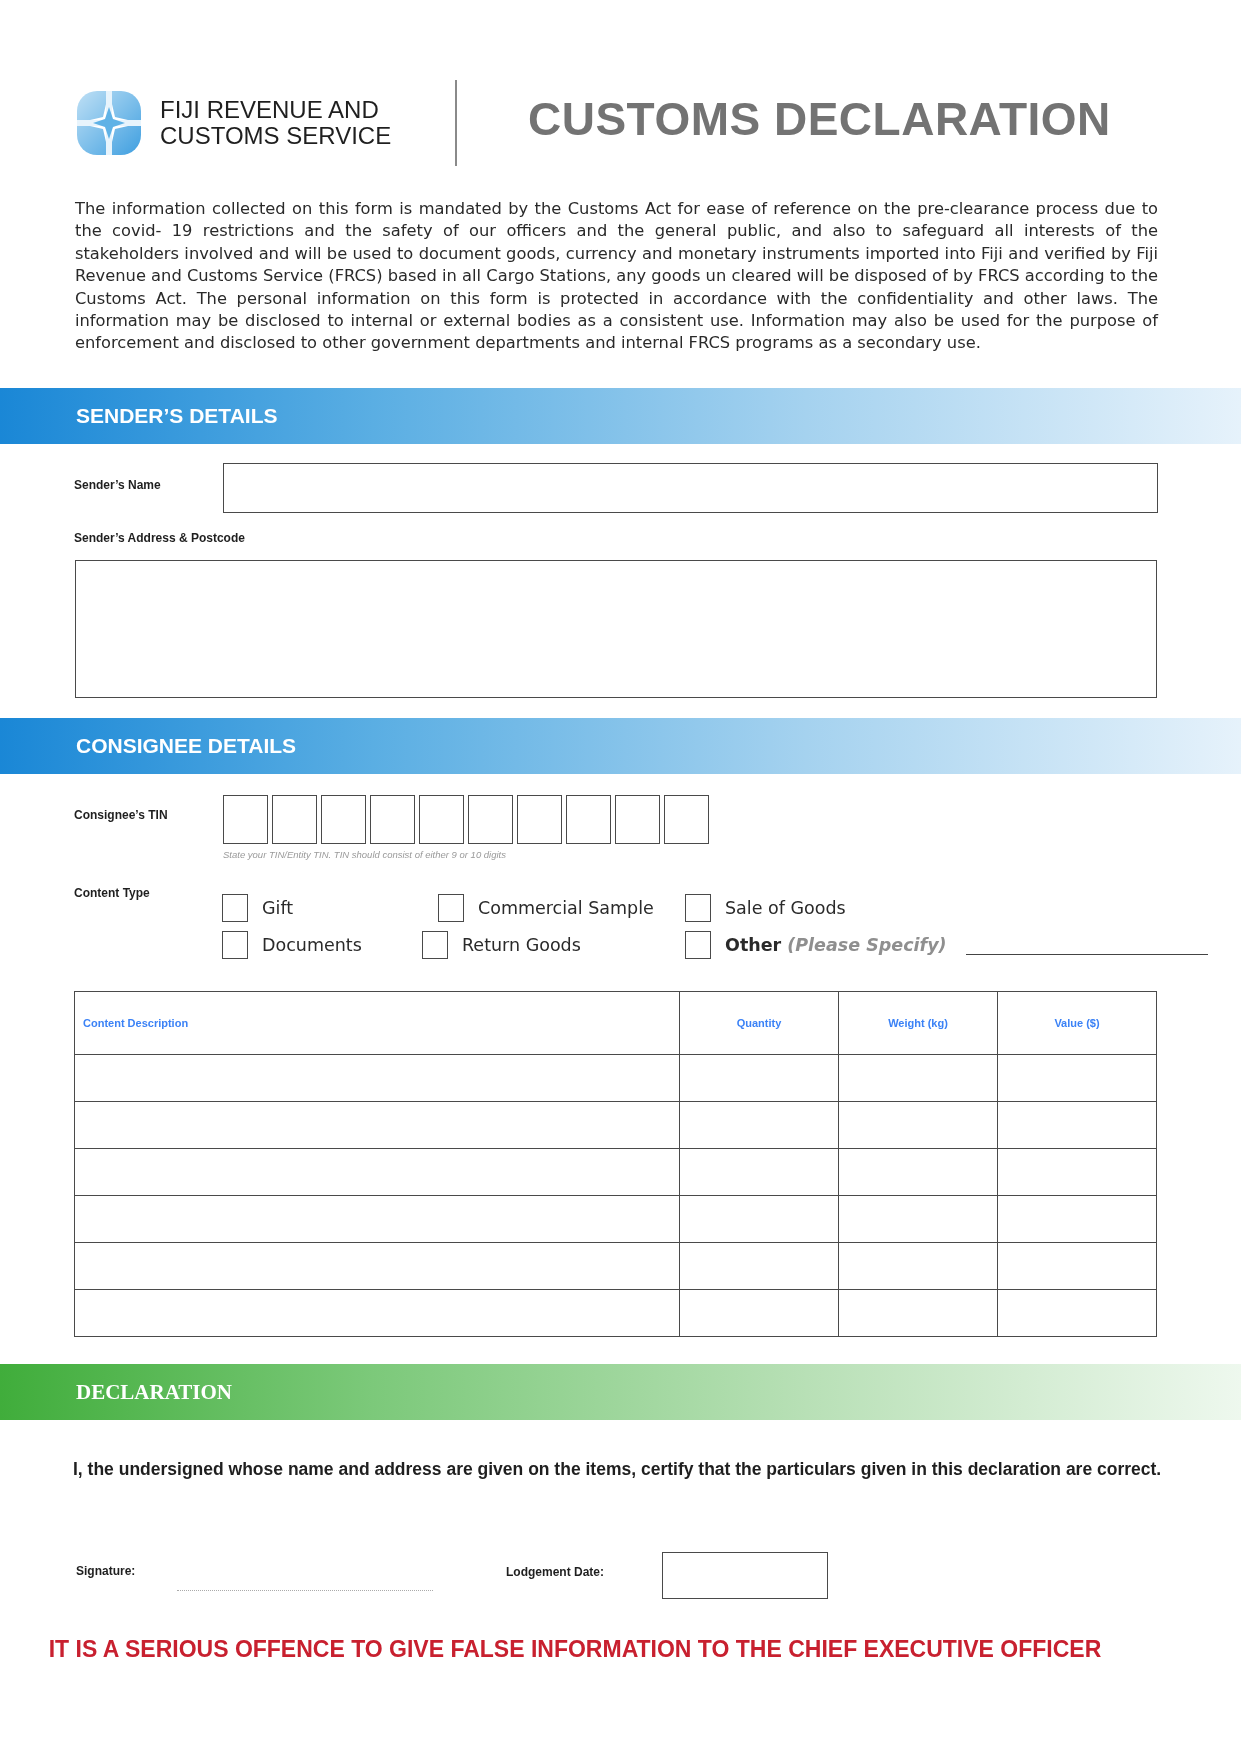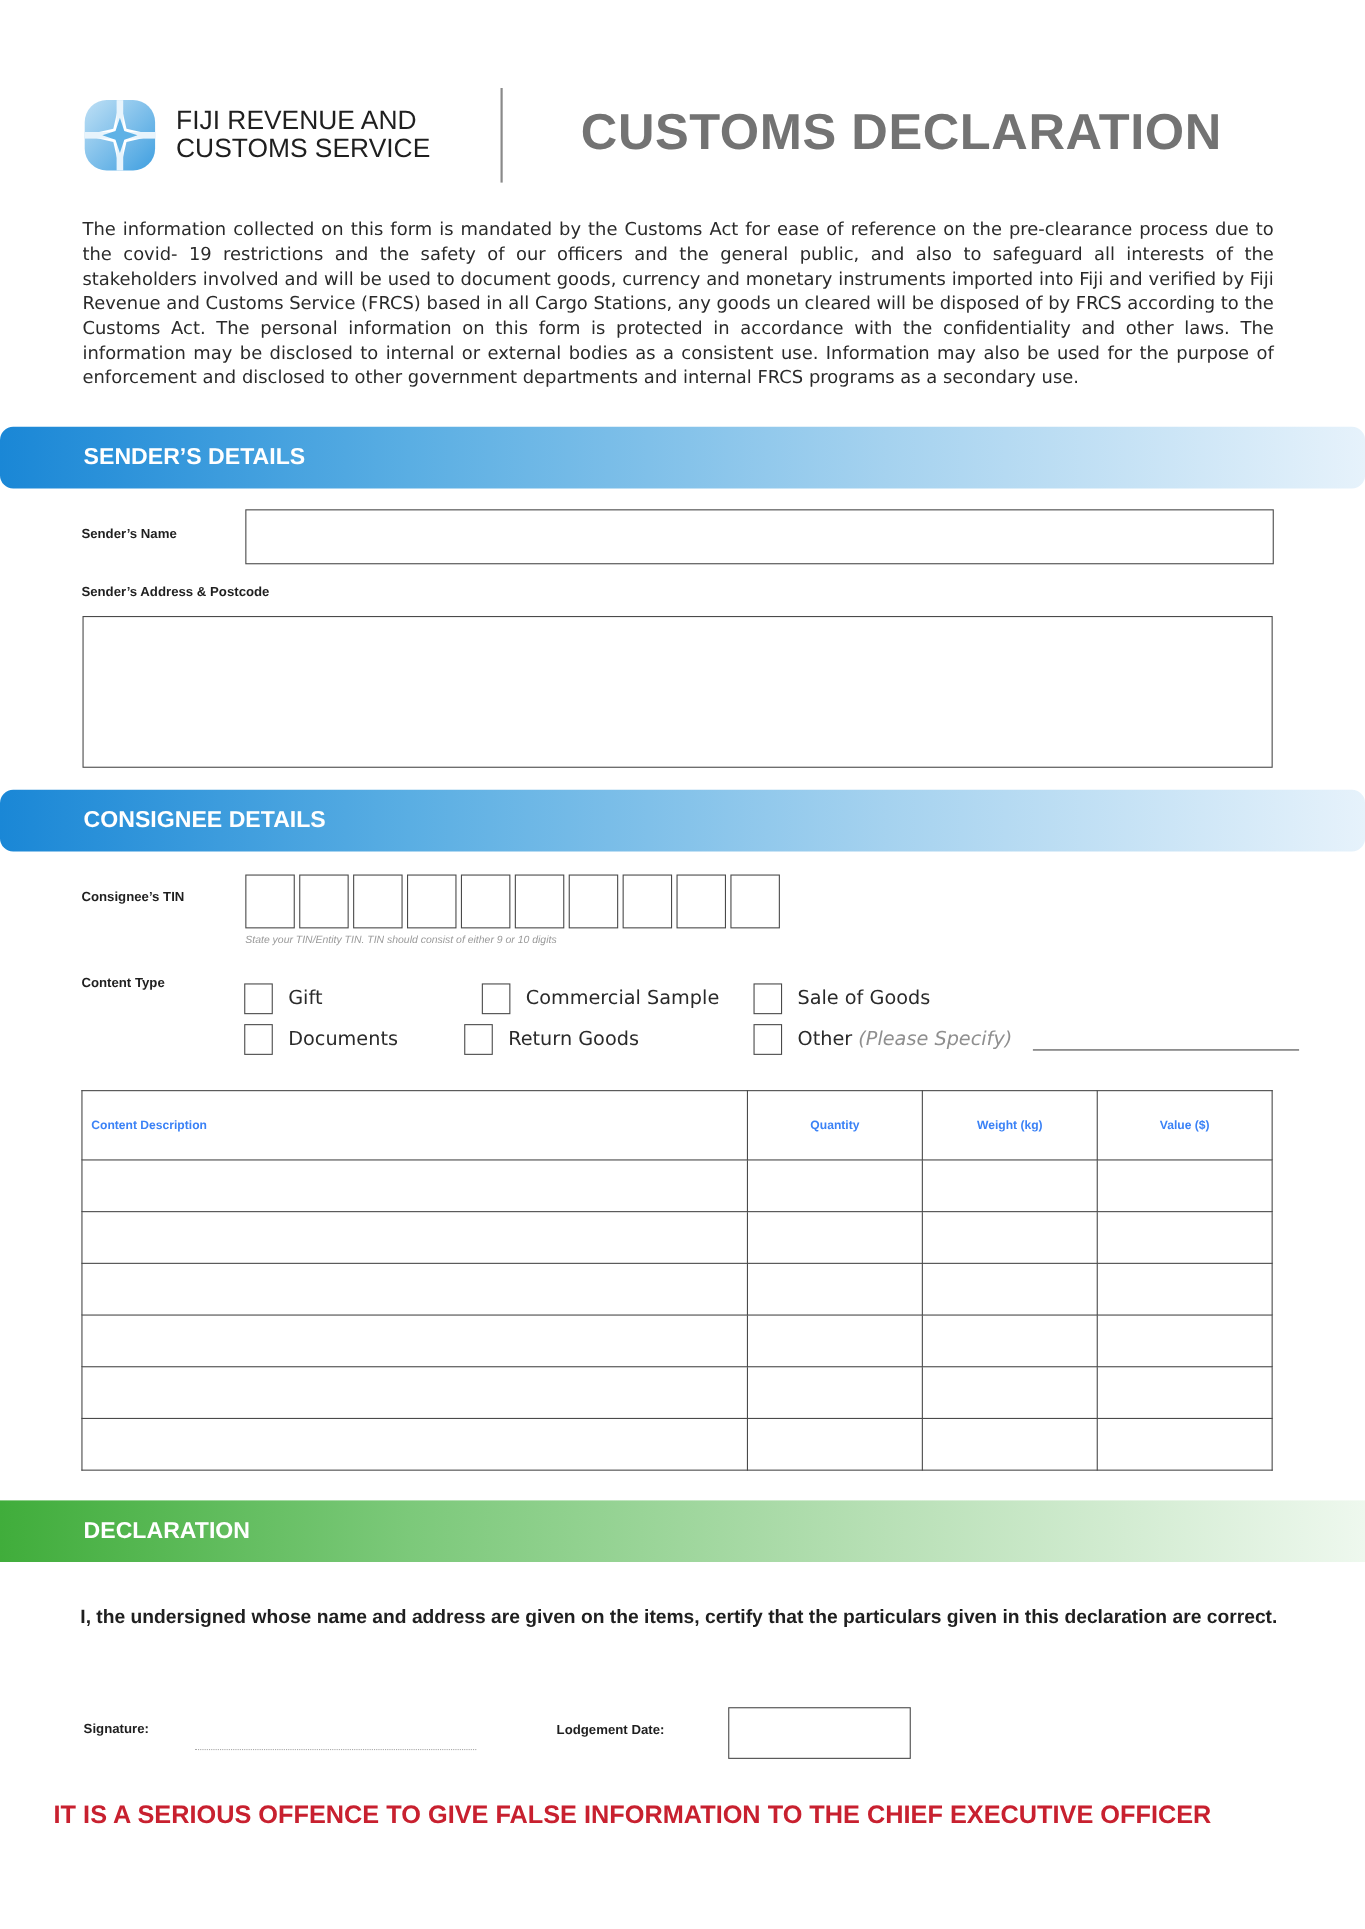--- a/index.html
+++ b/index.html
@@ -26,22 +26,22 @@
     left: 75px; top: 198px; width: 1083px; font-size: 16.3px; line-height: 22.4px;
     text-align: justify; color: #2a2a2a;
   }
 
   
   .section-bar {
     left: 0; width: 1241px; height: 56px;
     font-family: "Liberation Sans", sans-serif; font-weight: bold; font-size: 21px;
     color: #ffffff; display: flex; align-items: center; padding-left: 76px; box-sizing: border-box;
   }
-  .blue-bar { background: linear-gradient(to right, #1a87d6 0%, #5aaee3 30%, #a5d2ef 65%, #e6f2fb 100%); border-radius: 12px; }
-  .green-bar { background: linear-gradient(to right, #40ad3b 0%, #7cc97a 30%, #b8e0b6 65%, #eef8ee 100%); }
+  .blue-bar { background: linear-gradient(to right, #1a87d6 0%, #5aaee3 30%, #a5d2ef 65%, #e6f2fb 100%); }
+  .green-bar { background: linear-gradient(to right, #40ad3b 0%, #7cc97a 30%, #b8e0b6 65%, #eef8ee 100%); font-family: Liberation Serif, serif; }
 
   .label {
     font-family: "Liberation Sans", sans-serif; font-weight: bold; font-size: 12px; color: #1f1f1f;
   }
   .field-box { border: 1.5px solid #4a4a4a; background: #fff; box-sizing: border-box; }
 
   
   .tin-boxes { left: 223px; top: 795px; display: flex; gap: 4px; }
   .tin-box { width: 45px; height: 49px; border: 1.5px solid #4a4a4a; box-sizing: border-box; }
   .tin-hint {
@@ -148,21 +148,21 @@
   <span class="cb-label">Sale of Goods</span>
 </div>
 <div class="abs cb-item" style="left:222px; top:921px;">
   <span class="cb"></span>
   <span class="cb-label">Documents</span>
 </div>
 <div class="abs cb-item" style="left:422px; top:921px;">
   <span class="cb"></span>
   <span class="cb-label">Return Goods</span>
 </div>
-<div class="abs cb-item" style="left:685px; top:921px;">
+<div class="abs cb-item" style="left:685px; top:921px;font-weight:bold;">
   <span class="cb"></span>
   <span class="cb-label">
     <span>Other</span>
     <span class="please">(Please Specify)</span>
   </span>
   <span class="other-line"></span>
 </div>
 
 <table class="content">
   <colgroup>

